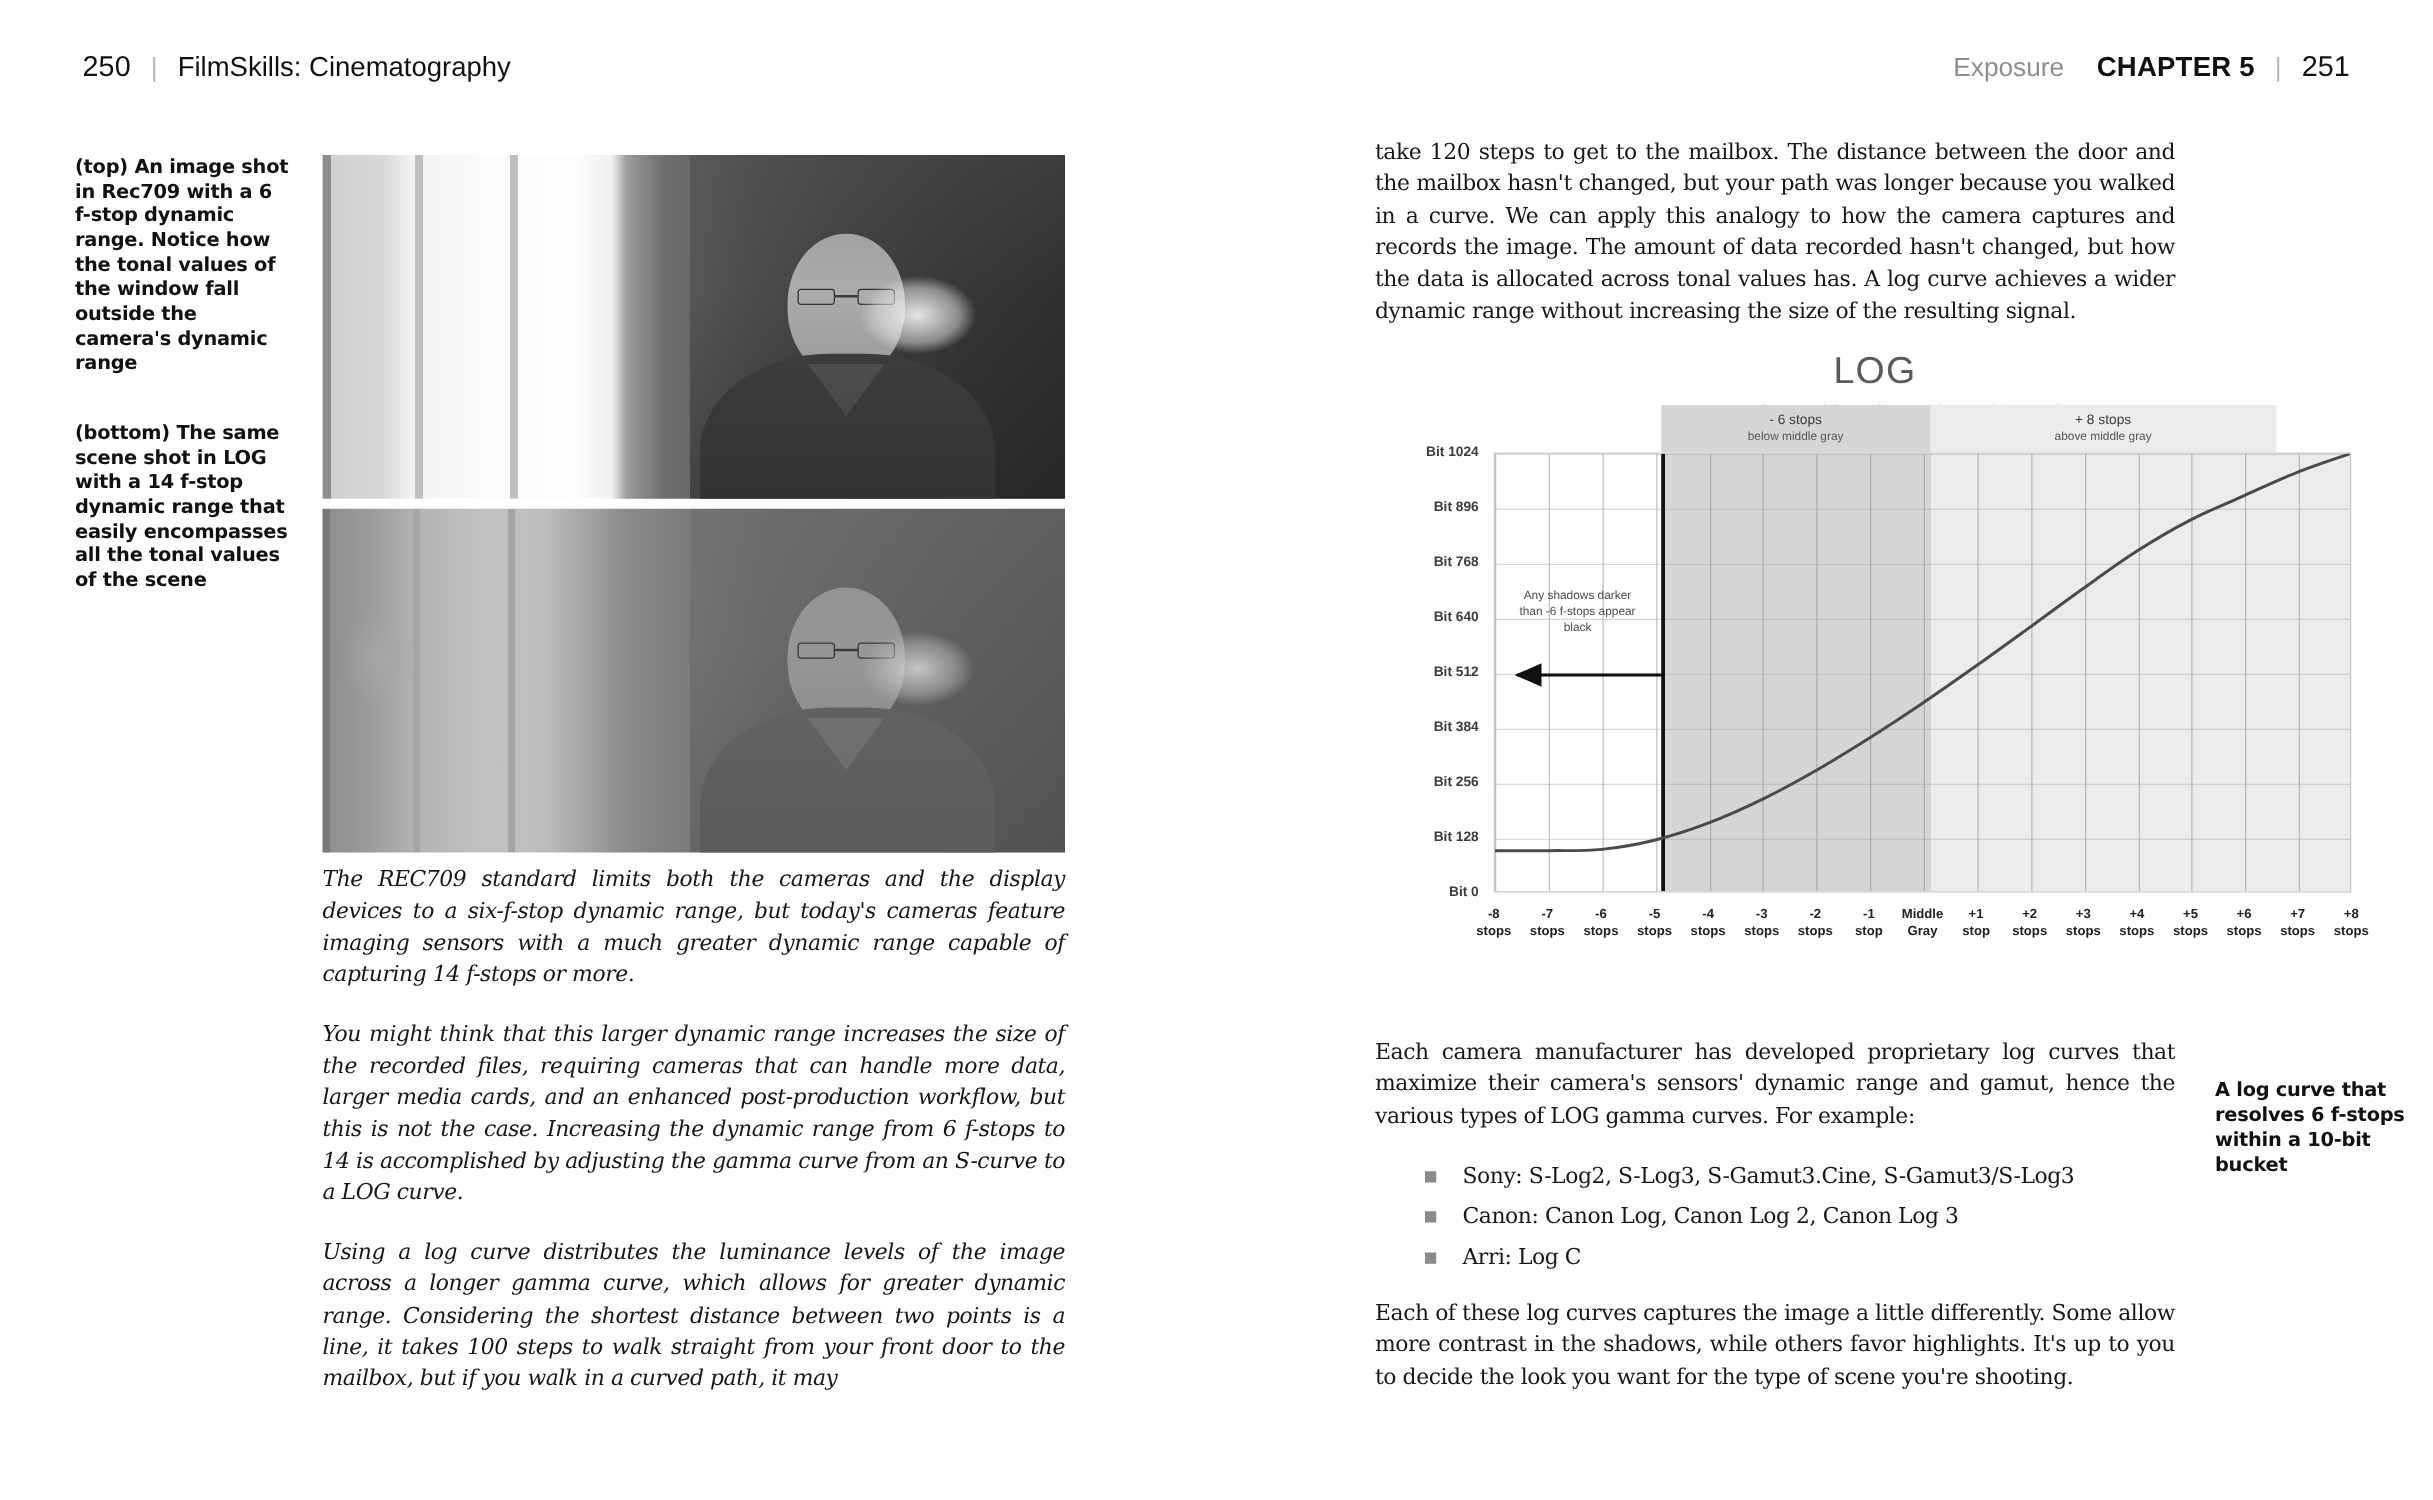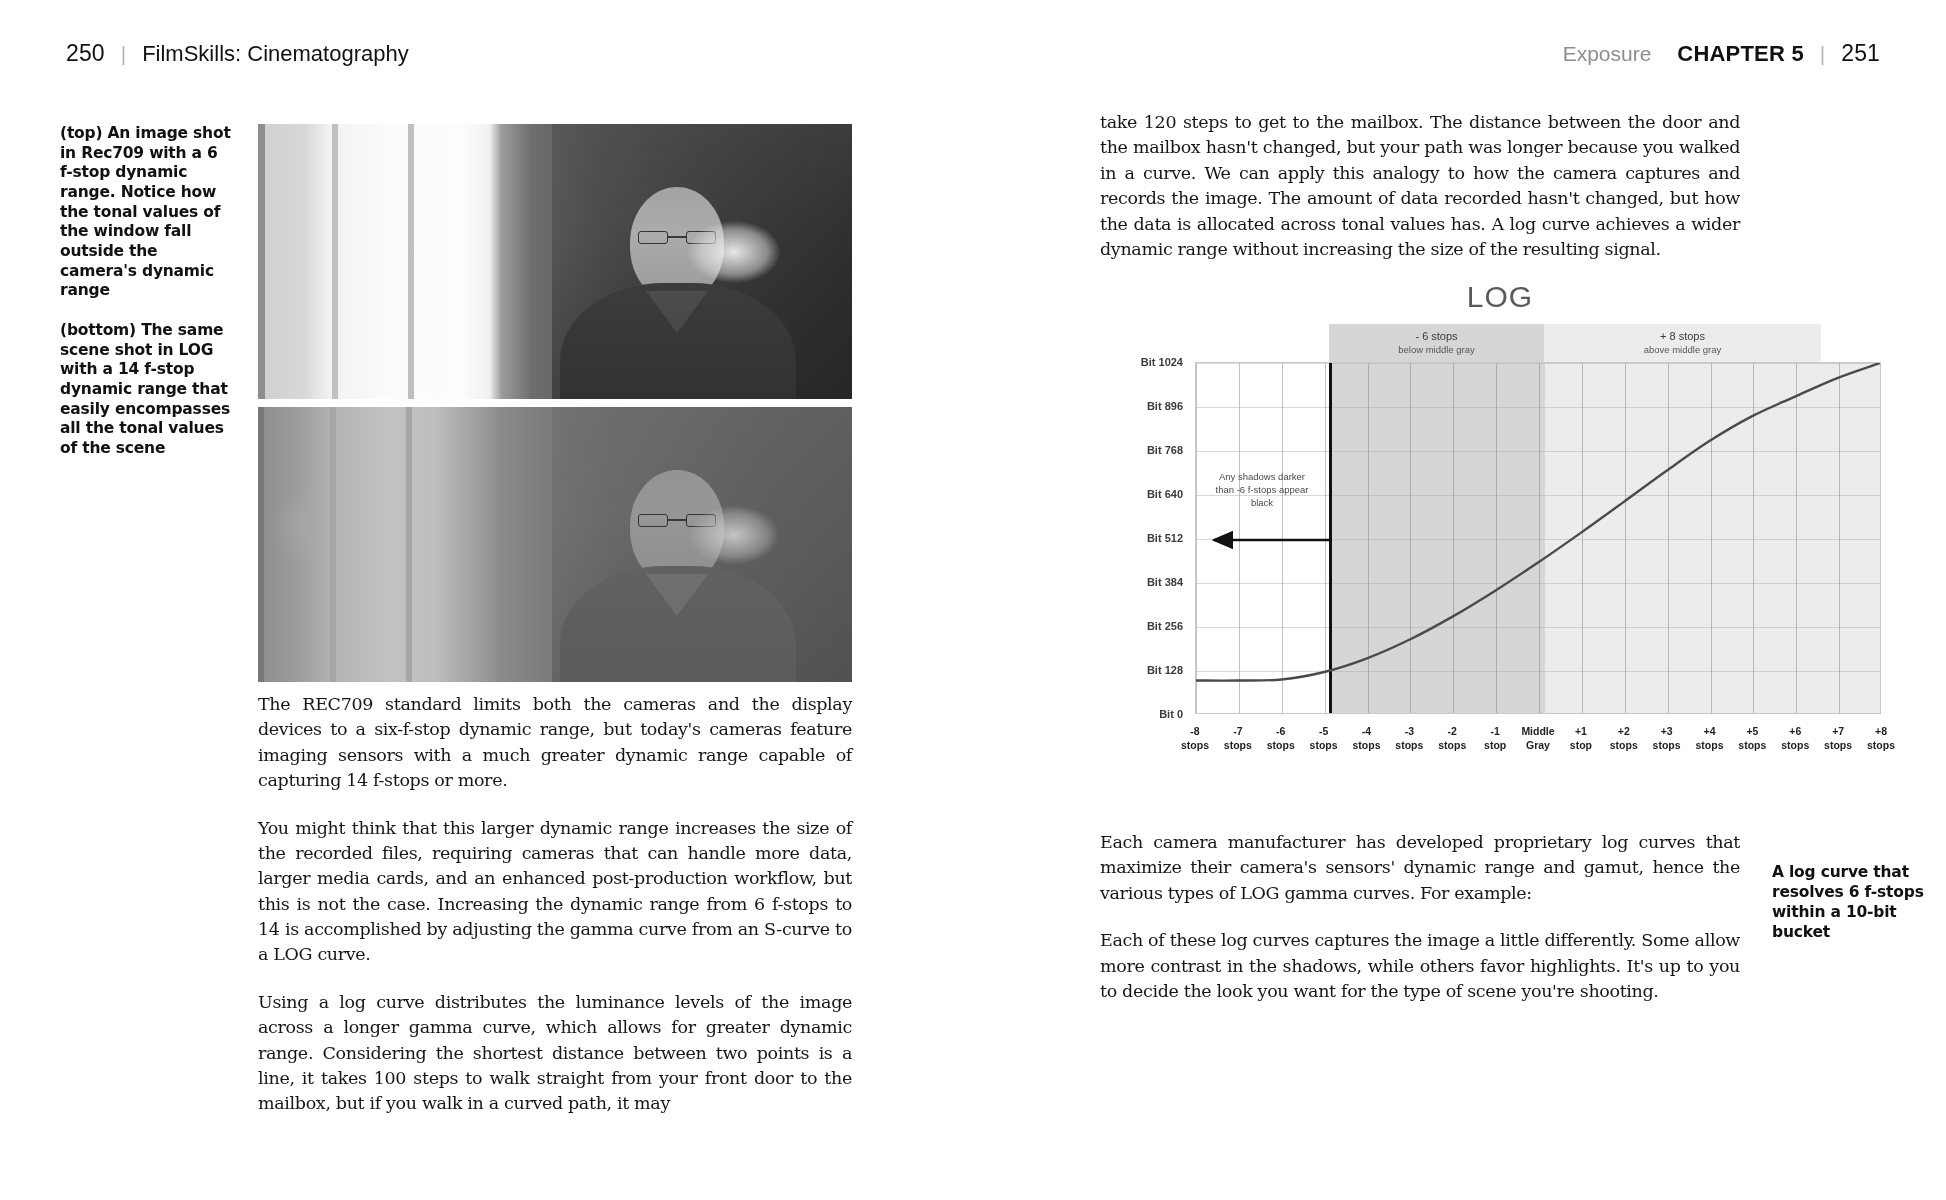--- a/index.html
+++ b/index.html
@@ -92,21 +92,21 @@
     width: 175px;
   }
   .caption {
     font-family: "DejaVu Sans", sans-serif;
     font-weight: 700;
     font-size: 15.5px;
     line-height: 1.27;
     color: #111;
     letter-spacing: -0.2px;
   }
-  .caption + .caption { margin-top: 20px; }
+  .caption + .caption { margin-top: 36px; }
 
   
   .photos {
     position: absolute;
     left: 258px;
     top: 14px;
     width: 594px;
   }
   .photo {
     width: 594px;
@@ -244,20 +244,21 @@
     color: #111;
   }
   p.body {
     font-family: "DejaVu Serif", serif;
     font-size: 17.5px;
     line-height: 1.45;
     margin: 0 0 22px 0;
     text-align: justify;
     color: #161616;
     letter-spacing: -0.35px;
+    font-style: italic;
   }
   p.body:last-child { margin-bottom: 0; }
 
   
   .rc-inner {
     position: absolute;
     left: 0;
     top: 0;
     width: 640px;
   }
@@ -635,19 +636,24 @@
           <div class="xlabel" style="left: 686px;">
             <div class="x1">+8</div>
             <div class="x2">stops</div>
           </div>
         </div>
     </div>
   </div>
 
   <div style="position:absolute; left:0; top:720px; width:640px;">
     <p class="rbody">Each camera manufacturer has developed proprietary log curves that maximize their camera's sensors' dynamic range and gamut, hence the various types of LOG gamma curves. For example:</p>
+    <ul class="bullets" id="bullet-list">
+        <li><span class="bullet-sq"></span><span>Sony: S-Log2, S-Log3, S-Gamut3.Cine, S-Gamut3/S-Log3</span></li>
+        <li><span class="bullet-sq"></span><span>Canon: Canon Log, Canon Log 2, Canon Log 3</span></li>
+        <li><span class="bullet-sq"></span><span>Arri: Log C</span></li>
+      </ul>
     <p class="rbody">Each of these log curves captures the image a little differently. Some allow more contrast in the shadows, while others favor highlights. It's up to you to decide the look you want for the type of scene you're shooting.</p>
   </div>
 
   <div class="rc-side">
     <div class="side-note">A log curve that resolves 6 f-stops within a 10-bit bucket</div>
   </div>
 </div>
 
 </body></html>

